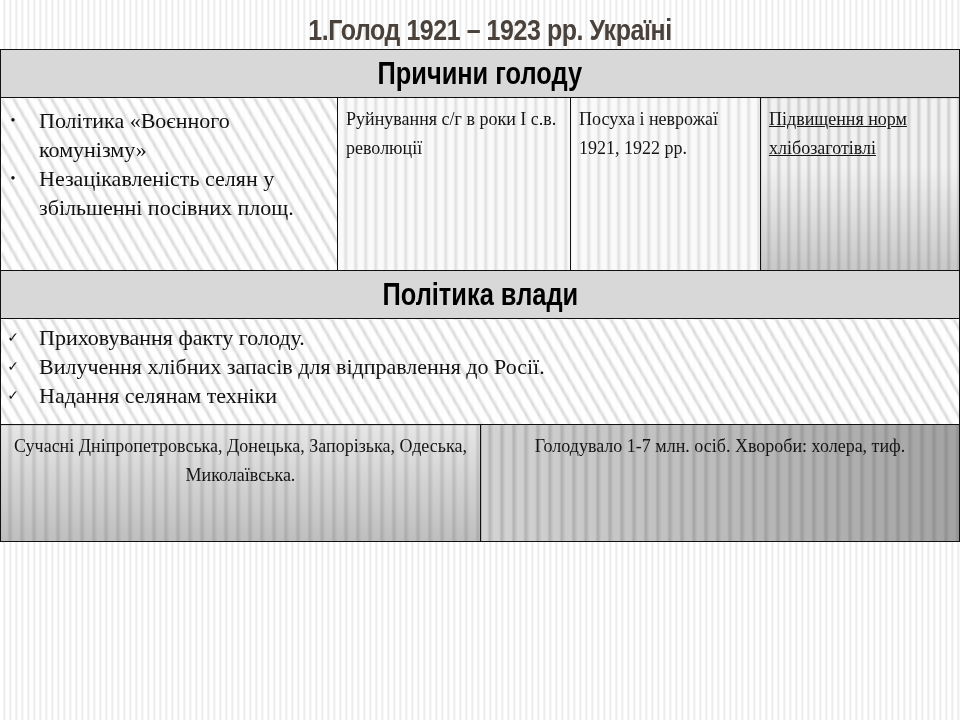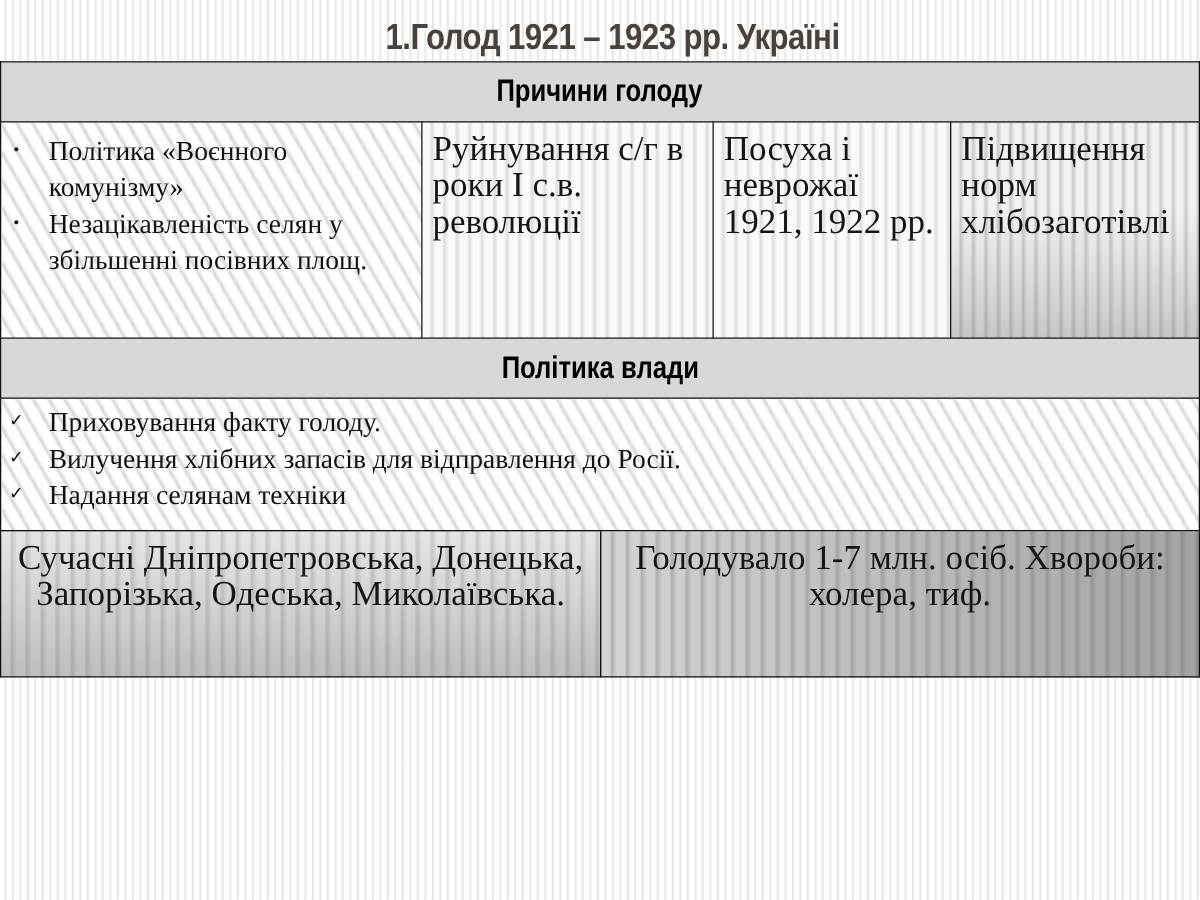--- a/index.html
+++ b/index.html
@@ -20,48 +20,49 @@
     font-weight:bold; font-size:29px; color:#4a413b; letter-spacing:-0.5px;
     transform:scaleX(0.86); transform-origin:center;
   }
   table {
     position:absolute; left:0; top:49px; width:959px; border-collapse:collapse;
     table-layout:fixed;
   }
   td { border:1.5px solid #111; vertical-align:top; padding:0; }
   .hdr {
     background:#d8d8d8; text-align:center; vertical-align:middle;
-    font-family:"Liberation Sans", sans-serif; font-weight:bold; font-size:25px;
+    font-family:"Liberation Sans", sans-serif; font-weight:bold; font-size:31px;
     color:#000; height:47px;margin-top:48px;
   }
   .hdr span { display:inline-block; transform:scaleX(0.82); }
   .cell-light {
     background:
       repeating-linear-gradient(60deg, rgba(255,255,255,0.9) 0px, rgba(255,255,255,0.9) 6px, rgba(200,200,200,0.7) 8px, rgba(255,255,255,0.9) 11px);
   }
   .cell-vstripe {
     background:
       repeating-linear-gradient(90deg, #fafafa 0px, #fafafa 5px, #dcdcdc 7px, #fafafa 10px);
   }
   .cell-vstripe-dark {
     background:
       linear-gradient(180deg, rgba(255,255,255,0) 40%, rgba(120,120,120,0.35) 100%),
       repeating-linear-gradient(90deg, #f2f2f2 0px, #f2f2f2 5px, #c8c8c8 7px, #f2f2f2 10px);
+    text-decoration: underline;
   }
   .cell-mid {
     background:
       linear-gradient(180deg, rgba(255,255,255,0.2), rgba(140,140,140,0.4)),
       repeating-linear-gradient(90deg, #e0e0e0 0px, #e0e0e0 6px, #b9b9b9 8px, #e0e0e0 12px);
   }
   .cell-dark {
     background:
       linear-gradient(90deg, rgba(255,255,255,0.1), rgba(110,110,110,0.45)),
       repeating-linear-gradient(90deg, #cfcfcf 0px, #cfcfcf 6px, #a8a8a8 8px, #cfcfcf 12px);
   }
-  .txt { font-size:28px; line-height:29px; color:#151515; }
+  .txt { font-size:18px; line-height:29px; color:#151515; }
   ul { margin:0; padding:8px 6px 0 38px; list-style:none; }
   li { position:relative; font-size:22px; line-height:29px; }
   li .mark { position:absolute; left:-32px; top:0; font-size:14px; width:12px; text-align:center; }
   .cause { padding:7px 8px 0 8px; }
   .center { text-align:center; padding:7px 10px 0 10px; }
 </style>
 </head>
 <body>
 
 <div class="bg-stripes"></div>

